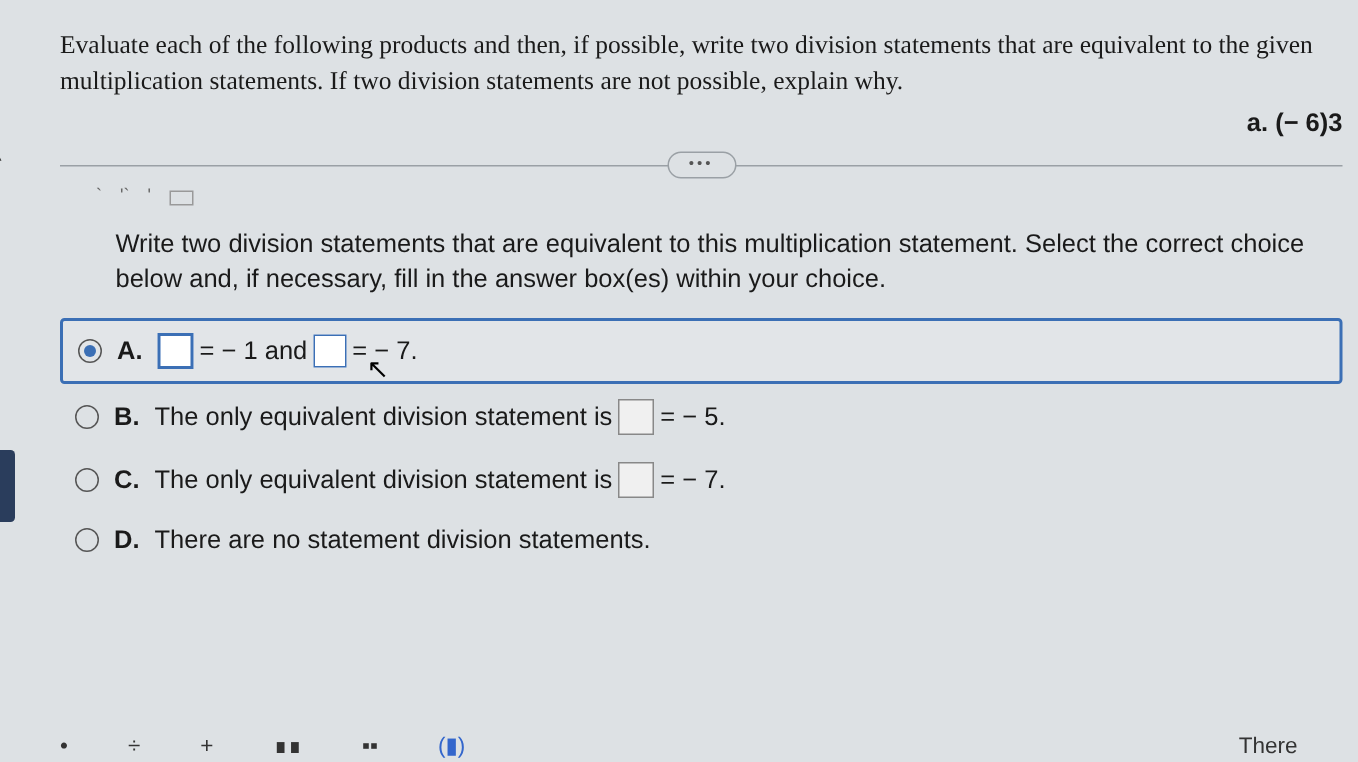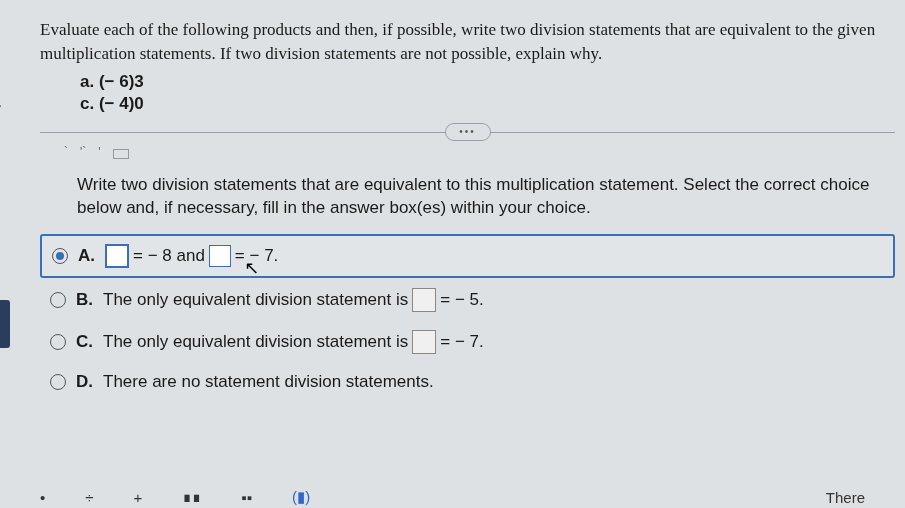--- a/index.html
+++ b/index.html
@@ -9,21 +9,21 @@
       background: #dde1e4;
       font-family: Arial, sans-serif;
       font-size: 17px;
       color: #1a1a1a;
       padding: 18px 10px 0 40px;
       position: relative;
       overflow: hidden;
     }
     .question-stem { line-height: 1.4; font-family: Liberation Serif, serif; }
     .parts { margin: 6px 0 0 40px; font-weight: bold; }
-    .parts div { margin: 2px 0; }
+    .parts div { margin: 2px 0; text-align: right; }
     .divider {
       border: none;
       border-top: 1px solid #9aa0a5;
       margin: 18px 0 0 0;
       position: relative;
     }
     .pill {
       position: absolute;
       left: 50%;
       transform: translateX(-50%);
@@ -111,21 +111,20 @@
   </style>
 </head>
 <body>
 
 <div class="left-arr">▴</div>
 <div class="left-blk"></div>
 
 <div class="question-stem">Evaluate each of the following products and then, if possible, write two division statements that are equivalent to the given multiplication statements. If two division statements are not possible, explain why.</div>
 <div class="parts">
   <div>a.  (− 6)3</div>
-  <div>c.  (− 4)0</div>
 </div>
 
 <div style="position:relative;">
   <hr class="divider">
   <div class="pill">•••</div>
 </div>
 
 <div class="spacer">
   <span>`</span>
     <span>'`</span>
@@ -135,21 +134,21 @@
 
 <div class="sub-prompt">Write two division statements that are equivalent to this multiplication statement. Select the correct choice below and, if necessary, fill in the answer box(es) within your choice.</div>
 
 <div class="choices">
 
   <div class="choice selected">
     <div class="radio on"></div>
     <div class="choice-body">
       <span class="letter">A.</span>
       <span class="ibox active"></span>
-      <span>= − 8 and</span>
+      <span>= − 1 and</span>
       <span class="ibox small-active"></span>
       <span>= − 7.</span>
       <span class="cursor-arrow" style="position:relative; left:-38px; top:12px;">↖</span>
     </div>
   </div>
 
   <div class="choice">
     <div class="radio"></div>
     <div class="choice-body">
       <span class="letter">B.</span>

